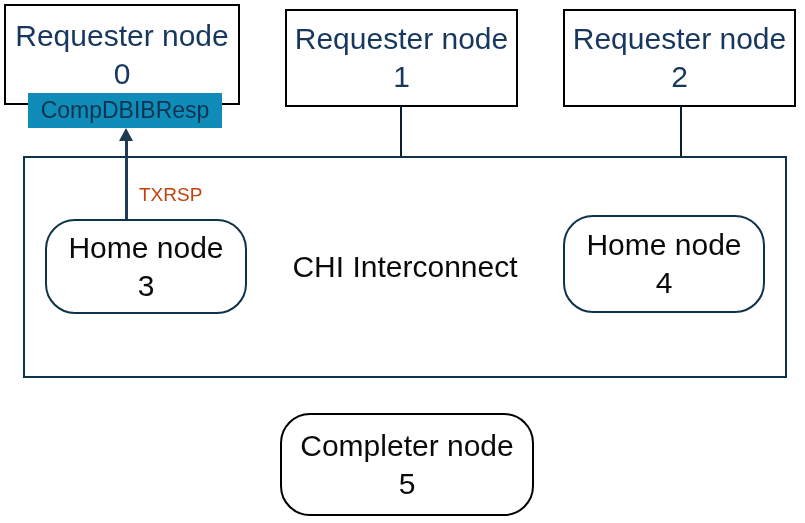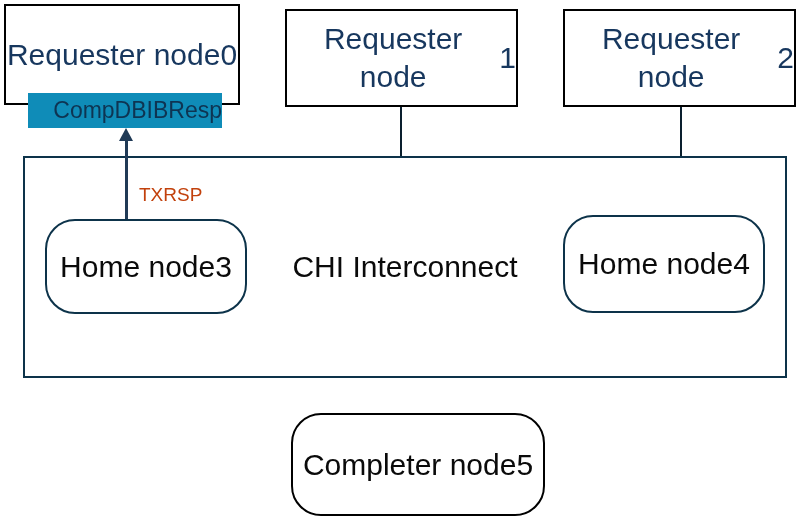--- a/index.html
+++ b/index.html
@@ -13,21 +13,21 @@
     width: 805px;
     height: 523px;
     background: #ffffff;
     overflow: hidden;
   }
   .node-box {
     position: absolute;
     box-sizing: border-box;
     background: #ffffff;
     display: flex;
-    flex-direction: row;
+    flex-direction: column;
     align-items: center;
     justify-content: center;
     text-align: center;
     line-height: 1.26;
   }
   .border-black { border: 2px solid #000000; }
   .border-navy  { border: 2px solid #0d334a; }
   .requester-text {
     color: #17375e;
     font-size: 30px;
@@ -52,30 +52,30 @@
     position: absolute;
     left: 0; right: 0;
     top: 94px;
     text-align: center;
     color: #0a0a0a;
     font-size: 30px;
     line-height: 1;
   }
   .box-home-3 { left: 45px;  top: 219px; width: 202px; height: 95px; z-index: 2; }
   .box-home-4 { left: 563px; top: 215px; width: 202px; height: 98px; z-index: 2; }
-  .box-completer { left: 291px; top: 413px; width: 254px; height: 103px; }
+  .box-completer { left: 280px; top: 413px; width: 254px; height: 103px; }
   .badge {
     position: absolute;
     left: 28px; top: 93px; width: 194px; height: 35px;
     background: #0f8cb8;
     color: #0e3452;
     font-size: 23px;
     display: flex;
     align-items: center;
-    justify-content: flex-end;
+    justify-content: center;
     z-index: 3;
     line-height: 1;
   }
   .connector {
     position: absolute;
     width: 2px;
     background: #0a1f2e;
   }
   .connector-1 { left: 400px; top: 107px; height: 49px; }
   .connector-2 { left: 680px; top: 107px; height: 49px; }

